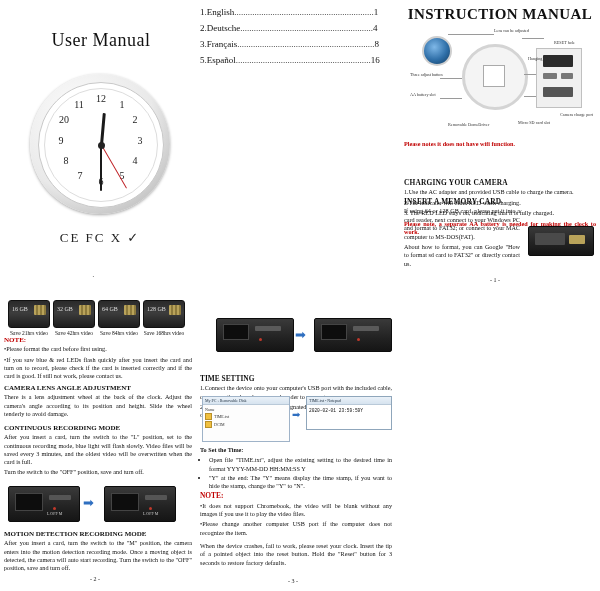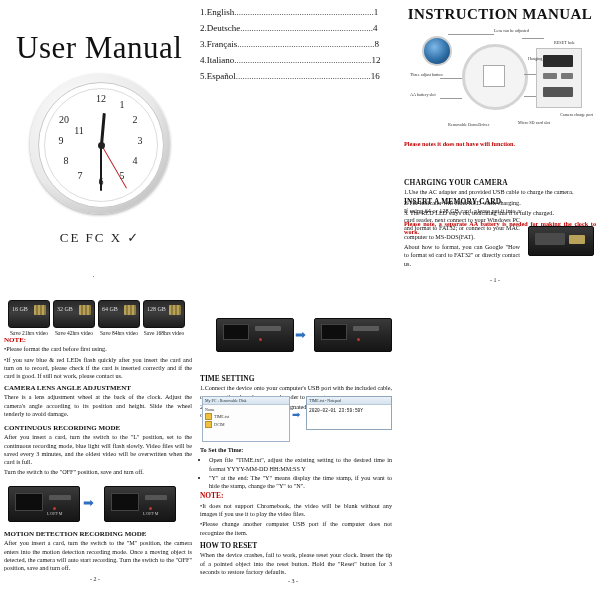--- a/index.html
+++ b/index.html
@@ -12,21 +12,21 @@
 
   
   .col{position:absolute;top:0;height:425px;}
   .col1{left:0;width:196px;}
   .col2{left:196px;width:204px;}
   .col3{left:400px;width:200px;}
 
   
   .cover-title{
     position:absolute;left:16px;top:30px;width:170px;
-    text-align:left;font-size:31px;letter-spacing:.5px;
+    text-align:center;font-size:18px;letter-spacing:.5px;
   }
   
   .clock-wrap{position:absolute;left:30px;top:74px;width:140px;height:140px;}
   .clock-outer{
     width:140px;height:140px;border-radius:50%;
     background:radial-gradient(circle at 35% 30%,#fdfdfd 0%,#e9e9e9 55%,#bdbdbd 85%,#9a9a9a 100%);
     box-shadow:0 1px 3px rgba(0,0,0,.35);
     position:relative;
   }
   .clock-bezel{
@@ -137,21 +137,21 @@
           <div class="num" style="left:70px;top:10px;">1</div>
           <div class="num" style="left:83px;top:25px;">2</div>
           <div class="num" style="left:88px;top:46px;">3</div>
           <div class="num" style="left:83px;top:66px;">4</div>
           <div class="num" style="left:70px;top:81px;">5</div>
           <div class="num" style="left:49px;top:87px;">6</div>
           <div class="num" style="left:28px;top:81px;">7</div>
           <div class="num" style="left:14px;top:66px;">8</div>
           <div class="num" style="left:9px;top:46px;">9</div>
           <div class="num" style="left:12px;top:25px;">20</div>
-          <div class="num" style="left:27px;top:10px;margin-top:26px;">11</div>
+          <div class="num" style="left:27px;top:10px;">11</div>
           <div class="hand h" style="transform:rotate(5deg);"></div>
           <div class="hand m" style="transform:rotate(180deg);"></div>
           <div class="hand s" style="transform:rotate(150deg);"></div>
           <div class="cap"></div>
         </div>
       </div>
     </div>
 
     <div class="cover-certs">CE FC X ✓</div>
     <div class="cover-dot">·</div>
@@ -221,21 +221,20 @@
 
     <div class="pg" style="left:90px;top:576px;">- 2 -</div>
   </div>
 
   <div class="col col2">
 
     <div class="lang-list">
       <div>1.English..............................................................1</div>
       <div>2.Deutsche...........................................................4</div>
       <div>3.Français.............................................................8</div>
-      <div>4.Italiano.............................................................12</div>
       <div>5.Español............................................................16</div>
     </div>
 
     <div class="dev" style="left:20px;top:318px;width:76px;height:32px;">
       <div class="scr" style="left:6px;top:5px;width:24px;height:14px;"></div>
       <div class="dg-sq" style="left:38px;top:7px;width:26px;height:5px;background:#5a5a5a;"></div>
       <div class="led" style="left:42px;top:19px;"></div>
     </div>
     <div class="arrow" style="left:99px;top:328px;">➡</div>
     <div class="dev" style="left:118px;top:318px;width:76px;height:32px;">
@@ -277,21 +276,20 @@
       <ul>
         <li>Open file "TIME.txt", adjust the existing setting to the desired time in format YYYY-MM-DD  HH:MM:SS Y</li>
         <li>"Y" at the end: The "Y" means display the time stamp, if you want to hide the stamp, change the "Y" to "N".</li>
       </ul>
       <h4 class="warn">NOTE:</h4>
       <p>•It does not support Chromebook, the video will be blank without any images if you use it to play the video files.</p>
       <p>•Please change another computer USB port if the computer does not recognize the item.</p>
     </div>
 
     <div class="p3" style="left:4px;top:542px;width:192px;">
-      <h4>HOW TO RESET</h4>
       <p>When the device crashes, fail to work, please reset your clock. Insert the tip of a pointed object into the reset button. Hold the "Reset" button for 3 seconds to restore factory defaults.</p>
     </div>
 
     <div class="pg" style="left:92px;top:578px;">- 3 -</div>
   </div>
 
   <div class="col col3">
 
     <div class="im-title">INSTRUCTION MANUAL</div>
 

